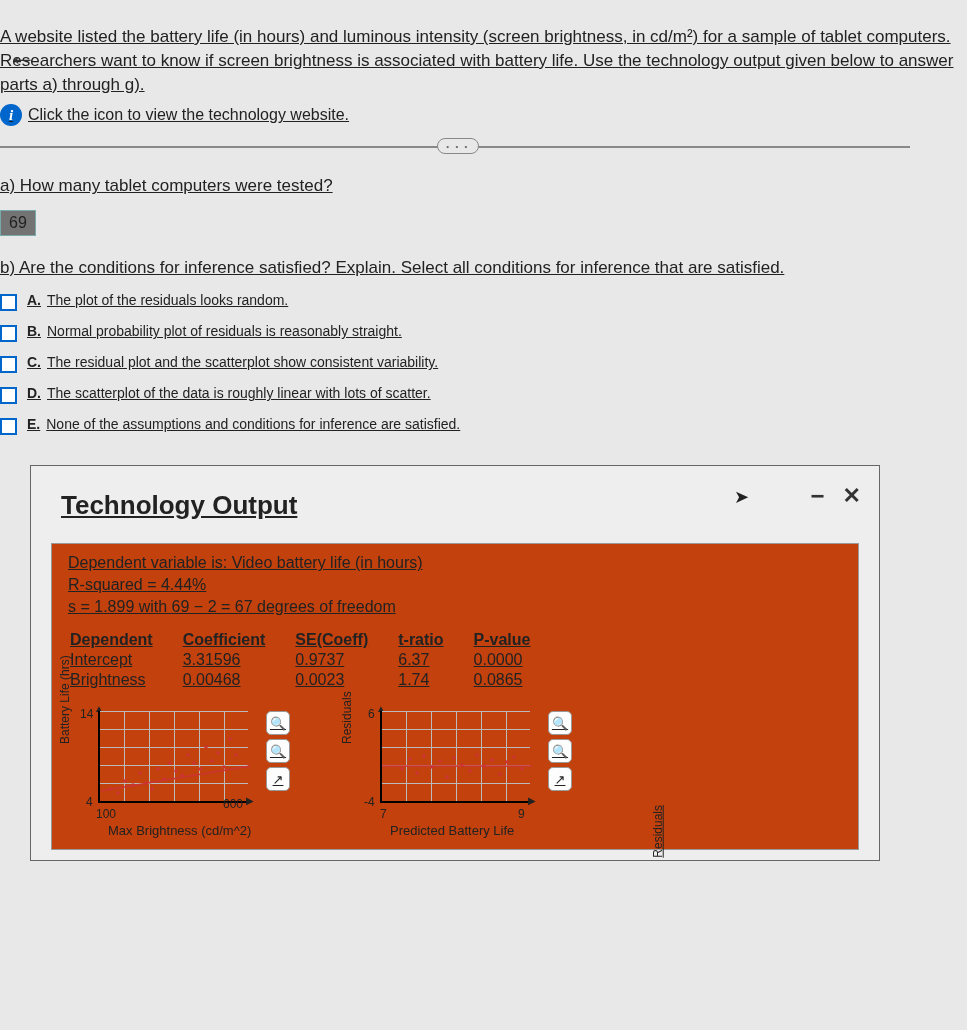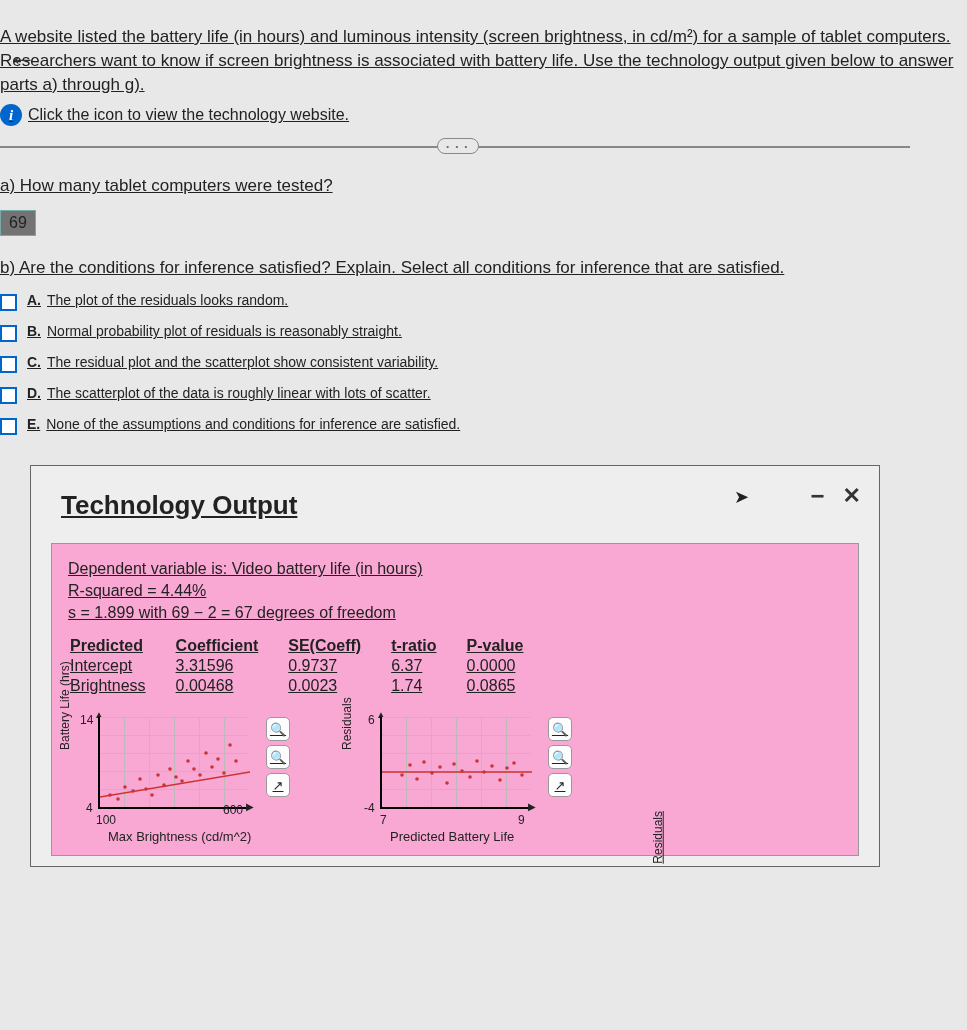--- a/index.html
+++ b/index.html
@@ -126,22 +126,22 @@
   .min-icon { font-size: 24px; font-weight: bold; color: #333; }
   .close-icon { font-size: 22px; font-weight: bold; color: #333; }
   .cursor-icon {
     position: absolute;
     top: 20px;
     right: 130px;
     font-size: 18px;
   }
   .tech-inner {
     border: 1px solid #999;
-    background: #f9a8d4;
-    padding: 14px 16px 10px 16px;
+    background: #c2410c;
+    padding: 8px 16px 10px 16px;
   }
   .tech-line { font-size: 16px; line-height: 1.35; }
   .reg-table {
     margin-top: 12px;
     font-size: 16px;
   }
   .reg-table td { padding-right: 28px; }
   .reg-table .hdr td { font-weight: bold; }
   .charts-row {
     display: flex;
@@ -254,21 +254,21 @@
     <h2 class="tech-title">Technology Output</h2>
 
     <div class="tech-inner">
       <p class="tech-line">Dependent variable is: Video battery life (in hours)</p>
       <p class="tech-line">R-squared = 4.44%</p>
       <p class="tech-line">s = 1.899 with 69 − 2 = 67 degrees of freedom</p>
 
       <table class="reg-table">
         <tbody>
             <tr class="hdr">
-          <td>Predicted</td>
+          <td>Dependent</td>
           <td>Coefficient</td>
           <td>SE(Coeff)</td>
           <td>t-ratio</td>
           <td>P-value</td>
         </tr>
         <tr>
           <td>Intercept</td>
           <td>3.31596</td>
           <td>0.9737</td>
           <td>6.37</td>

